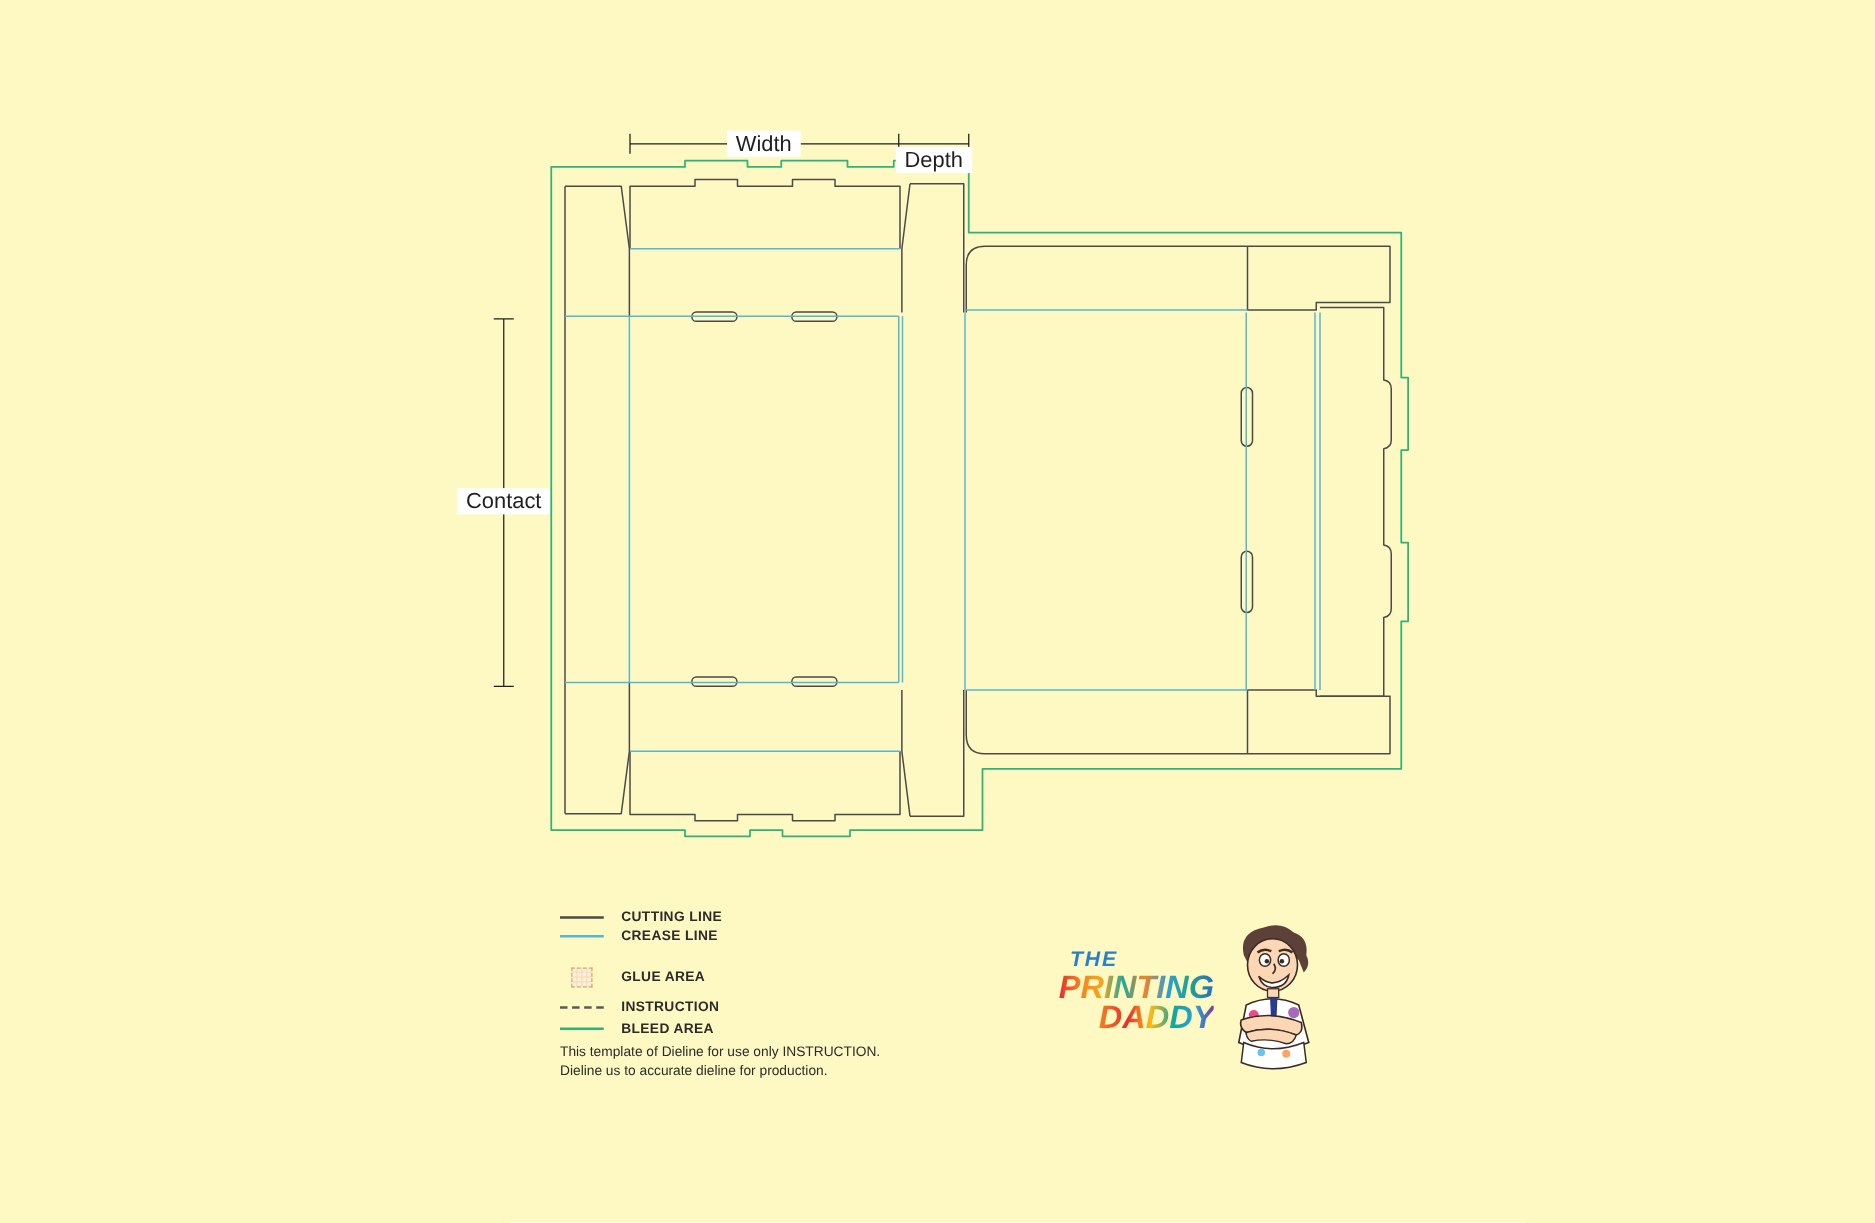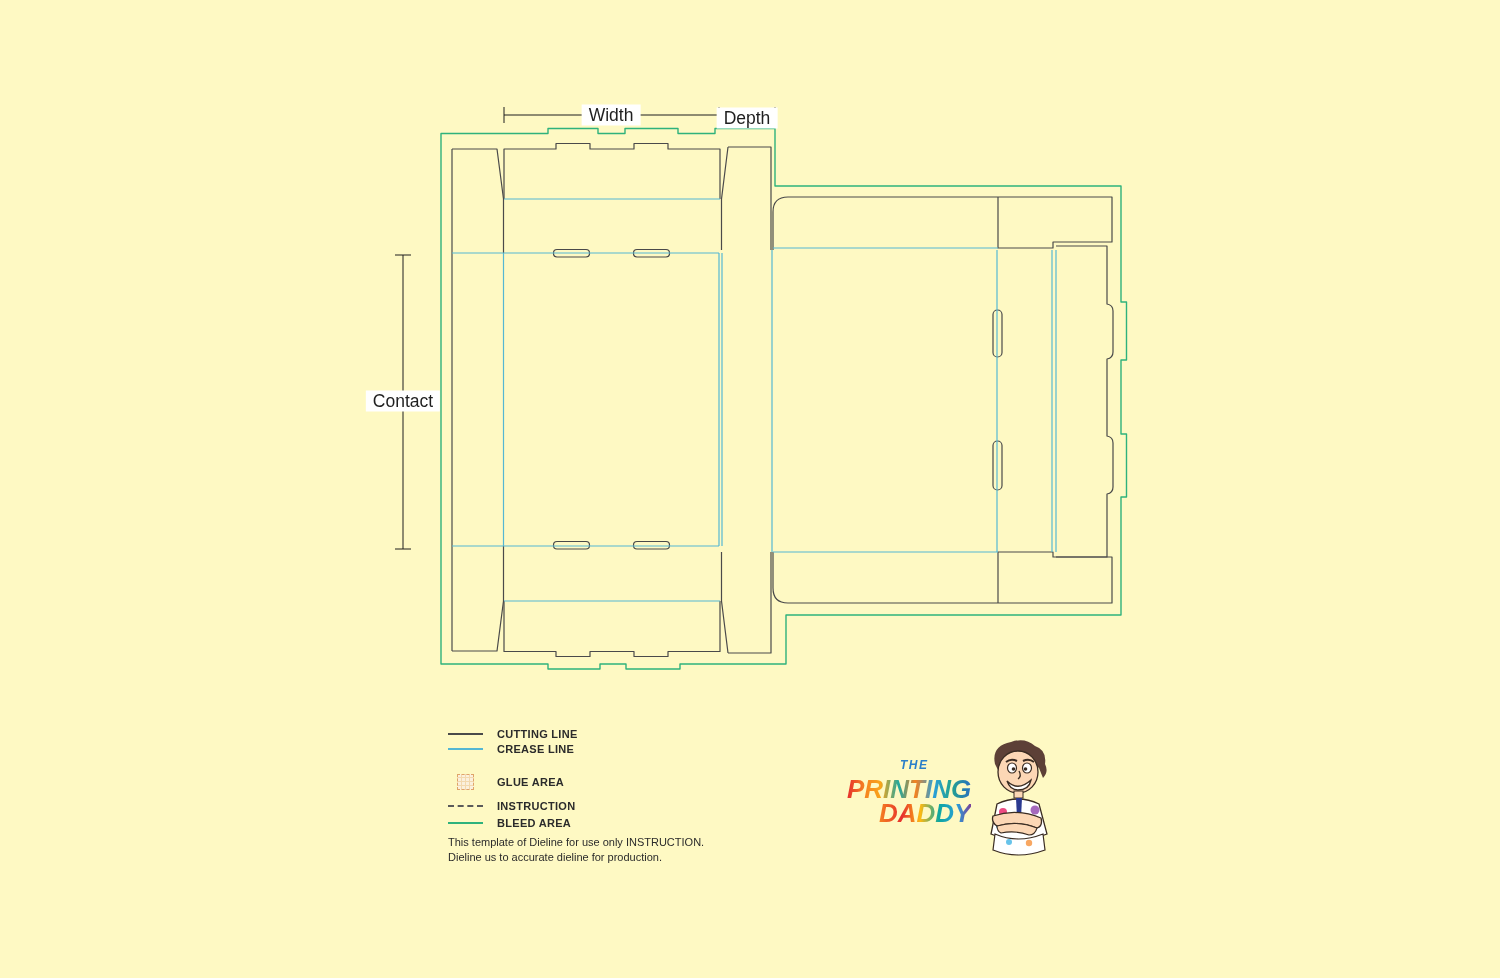--- a/index.html
+++ b/index.html
@@ -27,22 +27,22 @@
   .glue-box{width:15px;height:14px;margin-left:9px;border:1.5px dashed var(--glue_border);
     background:
       repeating-linear-gradient(0deg,transparent 0 3px,var(--glue_grid) 3px 4px),
       repeating-linear-gradient(90deg,var(--glue_fill) 0 3px,var(--glue_grid) 3px 4px);}
   .legend-label{margin-left:14px;font-size:11px;font-weight:bold;letter-spacing:.3px;color:#2b2b2b;white-space:nowrap;}
 
   .note{position:absolute;left:448px;top:835px;font-size:11px;color:#2b2b2b;line-height:15px;}
 
   
   #logo{position:absolute;left:845px;top:738px;width:215px;height:125px;}
-  .logo-the{position:absolute;left:11px;top:20px;font-size:12px;font-style:italic;font-weight:bold;
-    color:var(--logo_the);letter-spacing:1.5px;margin-left:44px;}
+  .logo-the{position:absolute;left:11px;top:20px;font-size:17px;font-style:italic;font-weight:bold;
+    color:var(--logo_the);letter-spacing:1.5px;}
   .logo-word{position:absolute;font-weight:900;font-style:italic;font-size:26px;letter-spacing:0px;
     background:linear-gradient(90deg,#e62e2d 0%,#f58220 14%,#f9a51a 27%,#1fa8a0 42%,#f58220 55%,#2a9fd8 70%,#23a38f 84%,#2a6fc0 100%);
     -webkit-background-clip:text;background-clip:text;color:transparent;white-space:nowrap;}
   .logo-word.w2{background:linear-gradient(90deg,#f58220 0%,#e62e2d 25%,#fdb913 45%,#0fa7a0 65%,#2a9fd8 85%,#7a3f98 100%);
     -webkit-background-clip:text;background-clip:text;}
 </style>
 </head>
 <body>
 
 <div id="stage">
@@ -102,21 +102,21 @@
 
     <g>
       <path class="dim" d="M504,115 H775 M504,107 V123 M719,107 V123 M775,107 V123"></path>
     </g>
     <g>
       <path class="dim" d="M403,255 V549 M395,255 H411 M395,549 H411"></path>
     </g>
   </svg>
 
   <div class="dim-label" style="left:611px;top:115px;">Width</div>
-  <div class="dim-label" style="left:747px;top:118px;">Depth</div>
+  <div class="dim-label" style="left:747px;top:128px;">Depth</div>
   <div class="dim-label" style="left:403px;top:401px;">Contact</div>
 
   <div>
     <div class="legend-row" style="top:734px;">
       <span class="legend-sample">
           <span class="sample-line"></span>
         </span>
       <span class="legend-label">CUTTING LINE</span>
     </div>
     <div class="legend-row" style="top:749px;">

